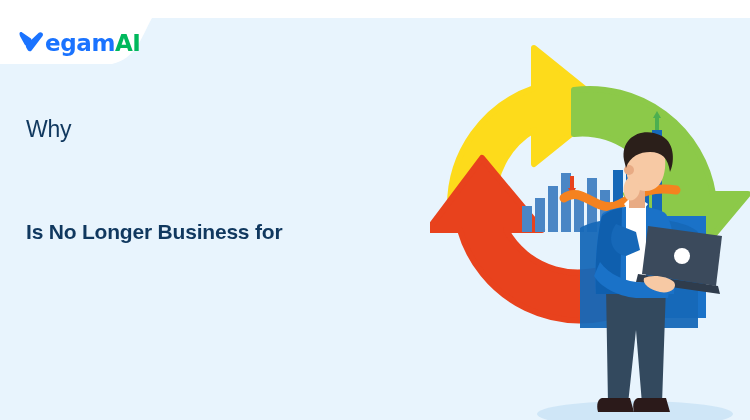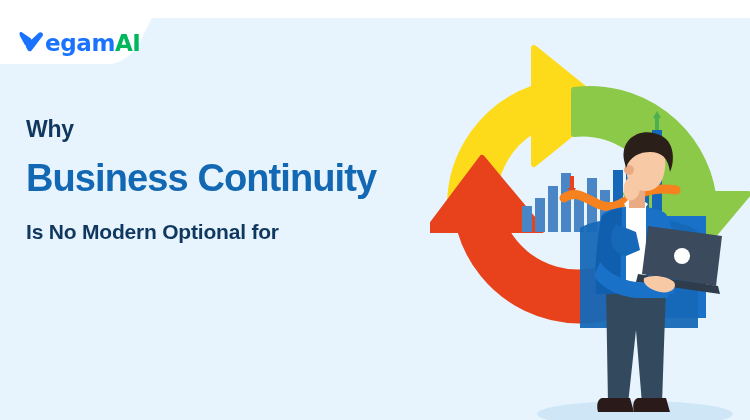--- a/index.html
+++ b/index.html
@@ -61,21 +61,21 @@
   
   .copy {
     position: absolute;
     left: 26px;
     top: 100px;
     width: 420px;
     z-index: 5;
   }
   .eyebrow {
     font-size: 23px;
-    font-weight: 700;
+    font-weight: 400;
     color: #10385f;
     line-height: 1.0;
     margin: 0 0 16px 0;
     letter-spacing: -0.2px;
   }
   .headline {
     font-size: 38px;
     font-weight: 700;
     color: #1268b3;
     line-height: 1.13;
@@ -223,20 +223,20 @@
     <svg class="logo-mark" viewBox="0 0 26 24" xmlns="http://www.w3.org/2000/svg">
       <path d="M1.5 2.5 C 1.5 1.2, 3.0 0.6, 4.2 1.4 L 12.6 7.2 C 13.6 7.9, 13.8 9.2, 13.1 10.2 L 10.5 14.0 C 9.6 15.3, 7.6 15.2, 6.8 13.8 L 2.2 5.6 C 1.7 4.7, 1.5 3.6, 1.5 2.5 Z" fill="#1a73ff"></path>
       <path d="M24.3 2.0 C 25.2 2.8, 25.2 4.2, 24.4 5.2 L 13.6 19.4 C 12.6 20.7, 10.6 20.6, 9.8 19.2 L 8.2 16.4 C 7.7 15.5, 7.8 14.4, 8.4 13.6 L 20.8 1.8 C 21.7 0.9, 23.3 1.1, 24.3 2.0 Z" fill="#1a73ff"></path>
     </svg>
     <span class="logo-text"><span class="seg-a">egam</span><span class="seg-b">AI</span></span>
   </div>
 
   <div class="copy">
     <div class="eyebrow">Why</div>
     <h1 class="headline">
-      <span>Business Continuity</span><br>
+      <br>
     </h1>
     <div class="subhead">
-      <span>Is No Modern Optional for</span><br>
+      <span>Is No Longer Business for</span><br>
     </div>
   </div>
 
 </div>
 
 </body></html>

